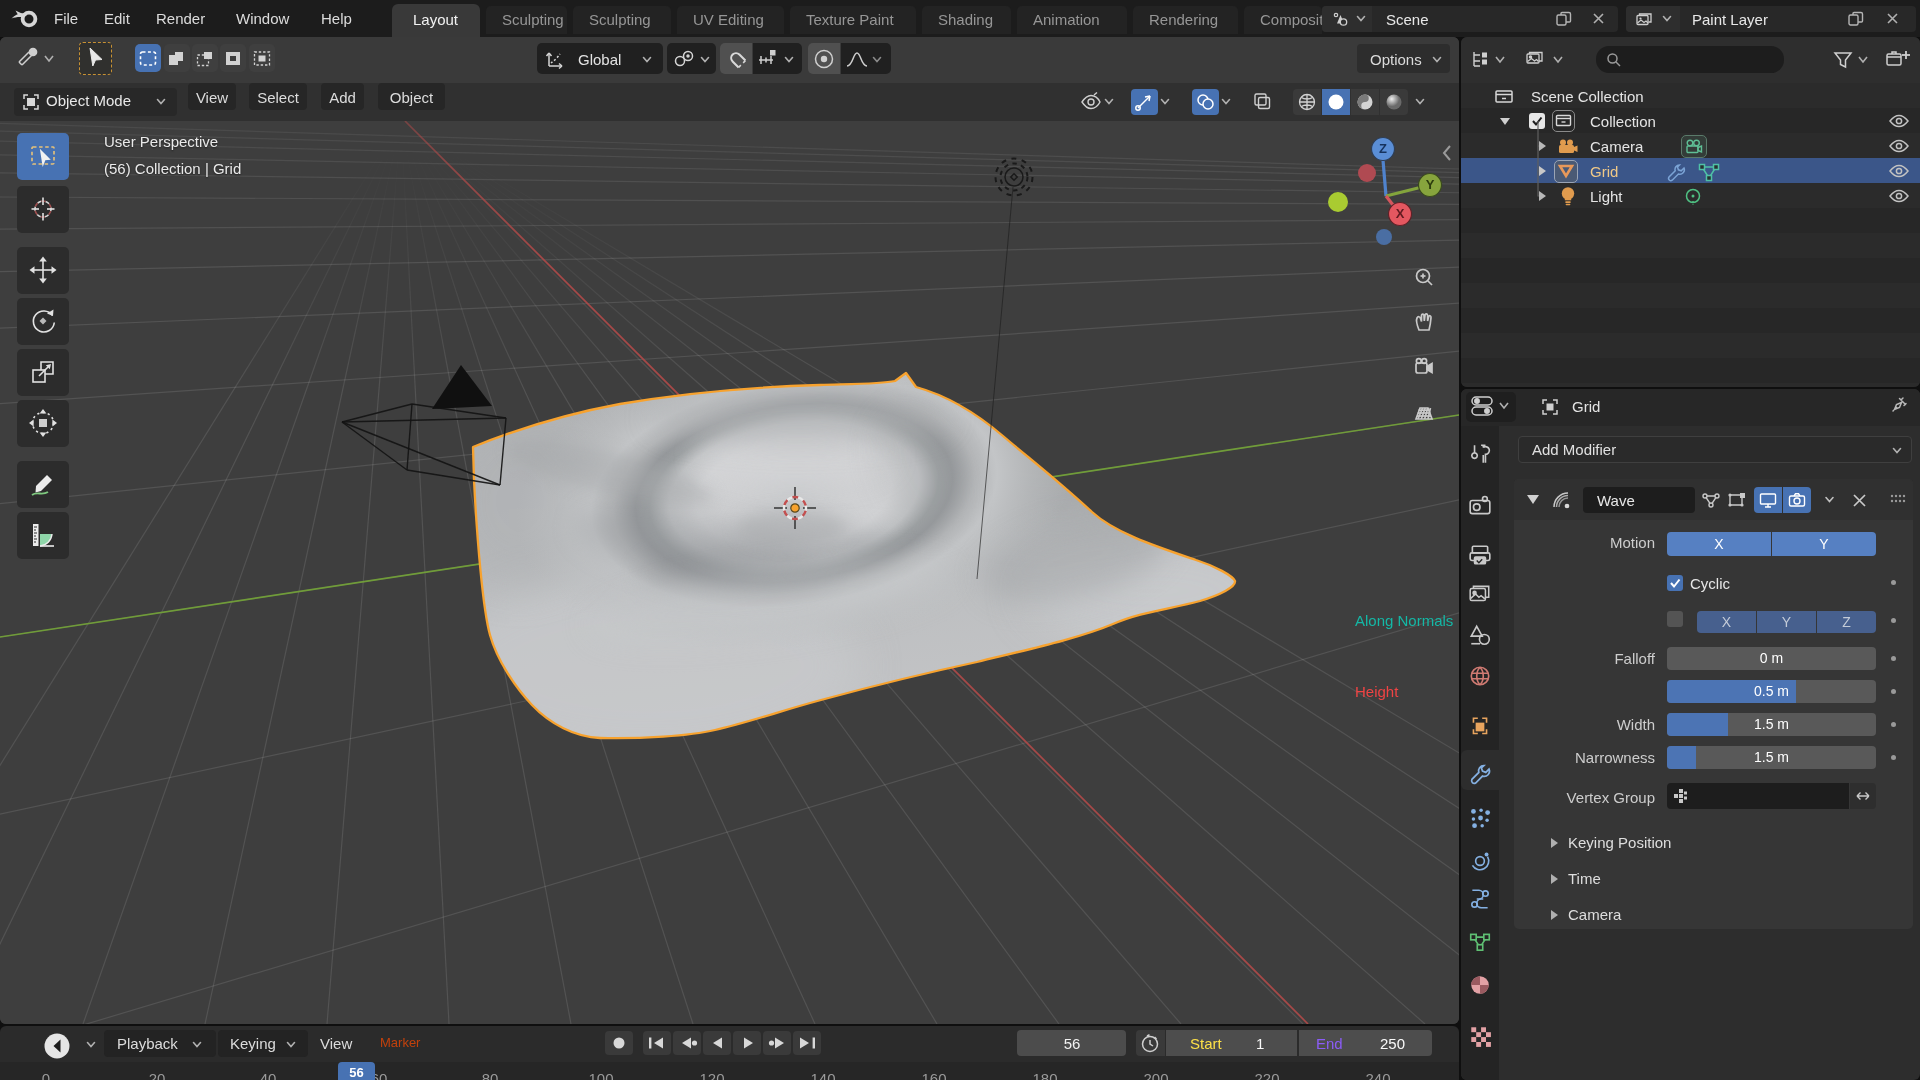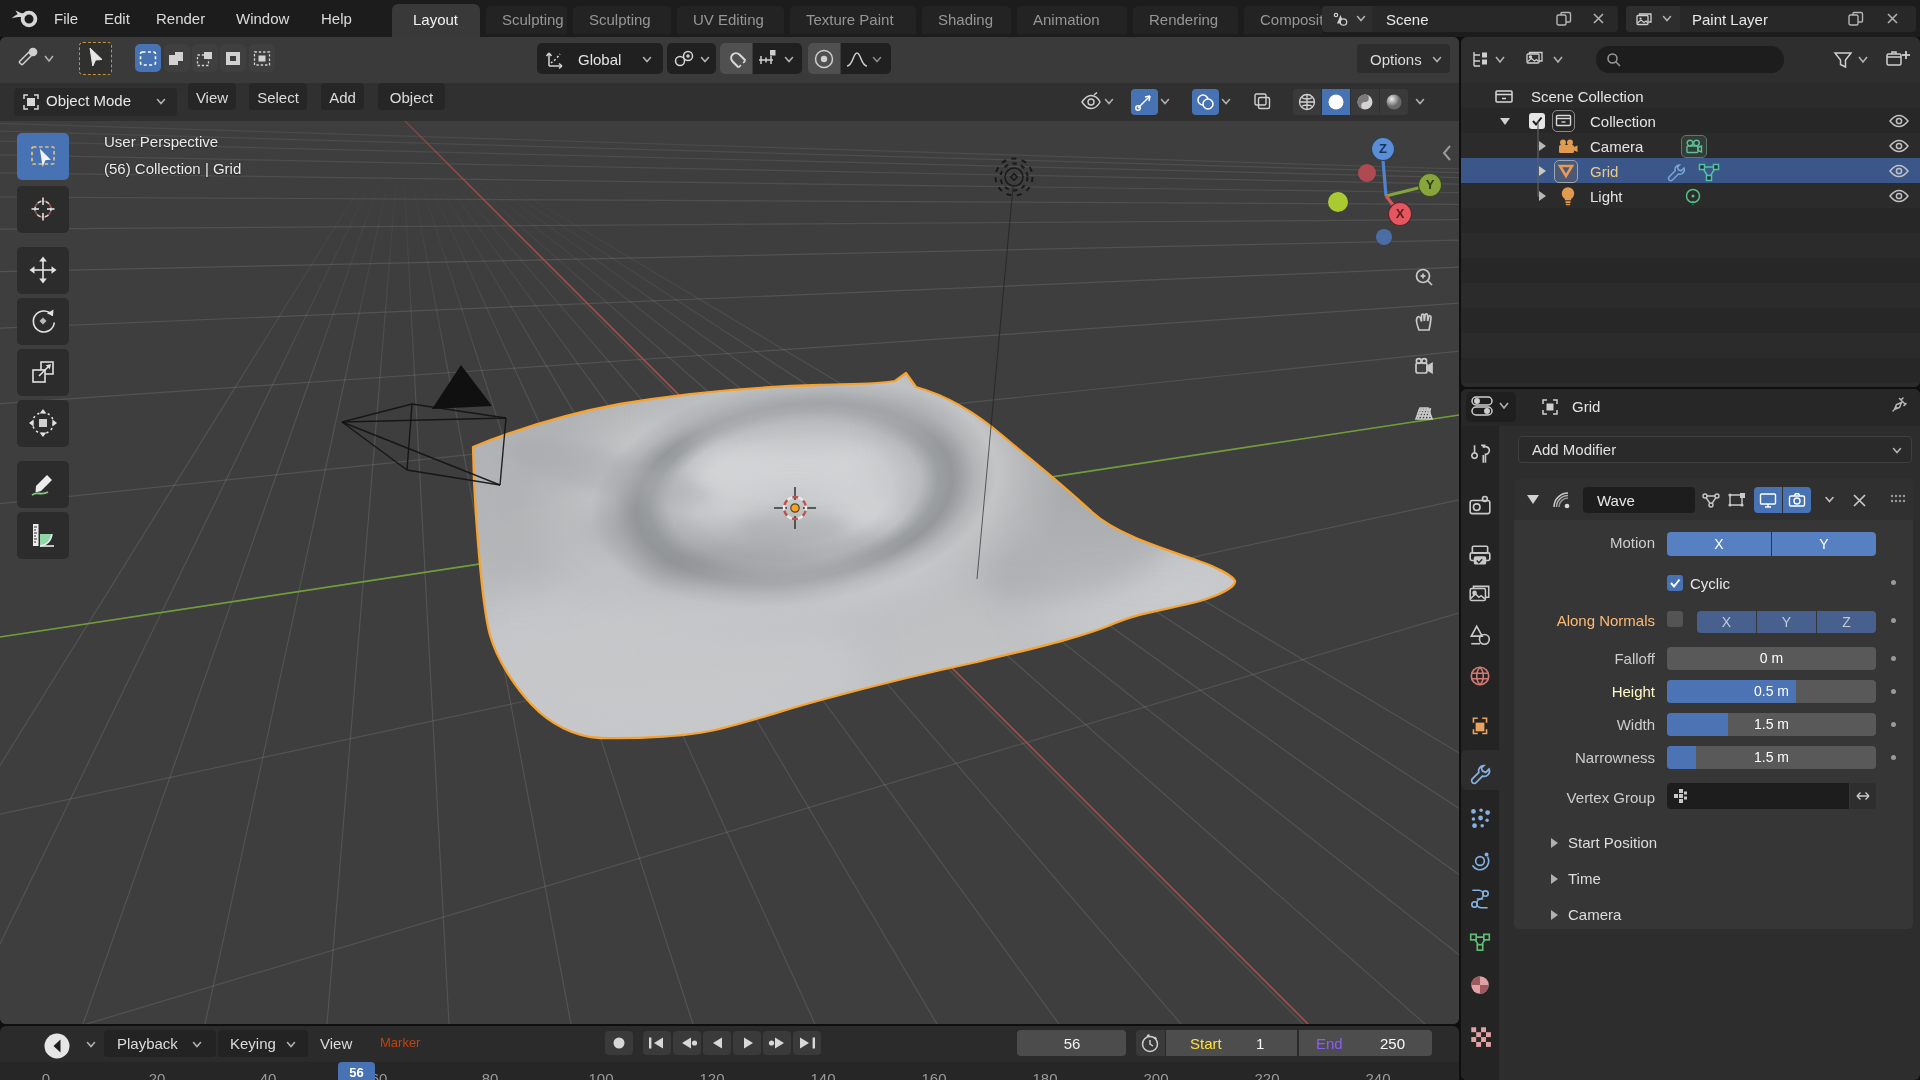--- a/index.html
+++ b/index.html
@@ -973,34 +973,34 @@
 <div class="abs" style="left:1667px;top:532px;width:104px;height:24px;background:#5680c2;border-radius:4px 0 0 4px"></div>
 <div class="abs" style="left:1772px;top:532px;width:104px;height:24px;background:#5680c2;border-radius:0 4px 4px 0"></div>
 <div class="txt" style="left:1667px;top:536px;width:104px;text-align:center;font-size:14px;color:#fff">X</div>
 <div class="txt" style="left:1772px;top:536px;width:104px;text-align:center;font-size:14px;color:#fff">Y</div>
 <div class="abs" style="left:1667px;top:575px;width:16px;height:16px;background:#4772b3;border-radius:3px"></div>
 <svg style="position:absolute;left:1669px;top:577px" width="12" height="12" viewBox="0 0 12 12">
     <path d="M2 6 L5 9.5 L10.5 2.5" stroke="#fff" stroke-width="2" fill="none"></path>
   </svg>
 <div class="txt" style="left:1690px;top:575px;font-size:15px;color:#e6e6e6">Cyclic</div>
 <div class="abs" style="left:1891px;top:580px;width:5px;height:5px;border-radius:50%;background:#9a9a9a"></div>
-<div class="txt" style="left:1355px;top:612px;width:300px;text-align:right;font-size:15px;color:#fdba74">Along Normals</div>
+<div class="txt" style="left:1355px;top:612px;width:300px;text-align:left;font-size:15px;color:#14b8a6">Along Normals</div>
 <div class="abs" style="left:1667px;top:611px;width:16px;height:16px;background:#545454;border-radius:3px"></div>
 <div class="abs" style="left:1697px;top:611px;width:59px;height:22px;background:#47608e;border-radius:4px 0 0 4px;"></div>
 <div class="txt" style="left:1697px;top:614px;width:59px;text-align:center;font-size:14px;color:#c3cbd8">X</div>
 <div class="abs" style="left:1757px;top:611px;width:59px;height:22px;background:#47608e;"></div>
 <div class="txt" style="left:1757px;top:614px;width:59px;text-align:center;font-size:14px;color:#c3cbd8">Y</div>
 <div class="abs" style="left:1817px;top:611px;width:59px;height:22px;background:#47608e;border-radius:0 4px 4px 0;"></div>
 <div class="txt" style="left:1817px;top:614px;width:59px;text-align:center;font-size:14px;color:#c3cbd8">Z</div>
 <div class="abs" style="left:1891px;top:618px;width:5px;height:5px;border-radius:50%;background:#9a9a9a"></div>
 <div class="txt" style="left:1355px;top:650px;width:300px;text-align:right;font-size:15px;color:#cdcdcd">Falloff</div>
 <div class="abs" style="left:1667px;top:647px;width:209px;height:23px;background:#595959;border-radius:4px;overflow:hidden"></div>
 <div class="txt" style="left:1667px;top:650px;width:209px;text-align:center;font-size:14px;color:#fff">0 m</div>
 <div class="abs" style="left:1891px;top:656px;width:5px;height:5px;border-radius:50%;background:#9a9a9a"></div>
-<div class="txt" style="left:1355px;top:683px;width:300px;text-align:right;font-size:15px;color:#fef9c3">Height</div>
+<div class="txt" style="left:1355px;top:683px;width:300px;font-size:15px;color:#ef4444">Height</div>
 <div class="abs" style="left:1667px;top:680px;width:209px;height:23px;background:#595959;border-radius:4px;overflow:hidden">
     <div class="abs" style="left:0;top:0;width:129px;height:23px;background:#4c74b4"></div>
   </div>
 <div class="txt" style="left:1667px;top:683px;width:209px;text-align:center;font-size:14px;color:#fff">0.5 m</div>
 <div class="abs" style="left:1891px;top:689px;width:5px;height:5px;border-radius:50%;background:#9a9a9a"></div>
 <div class="txt" style="left:1355px;top:716px;width:300px;text-align:right;font-size:15px;color:#cdcdcd">Width</div>
 <div class="abs" style="left:1667px;top:713px;width:209px;height:23px;background:#595959;border-radius:4px;overflow:hidden">
     <div class="abs" style="left:0;top:0;width:61px;height:23px;background:#4c74b4"></div>
   </div>
 <div class="txt" style="left:1667px;top:716px;width:209px;text-align:center;font-size:14px;color:#fff">1.5 m</div>
@@ -1023,20 +1023,20 @@
       <rect x="11" y="8.5" width="3" height="3"></rect>
     </g>
   </svg>
 <div class="abs" style="left:1850px;top:783px;width:26px;height:26px;background:#2e2e2e;border-radius:0 4px 4px 0"></div>
 <svg style="position:absolute;left:1853px;top:789px" width="20" height="14" viewBox="0 0 20 14">
     <path d="M4 7 H16 M4 7 l3.5 -3.5 M4 7 l3.5 3.5 M16 7 l-3.5 -3.5 M16 7 l-3.5 3.5" stroke="#c9c9c9" stroke-width="1.4" fill="none"></path>
   </svg>
 <svg style="position:absolute;left:1548px;top:837px" width="12" height="12" viewBox="0 0 12 12">
     <path d="M3 1 L10 6 L3 11 Z" fill="#b0b0b0"></path>
   </svg>
-<div class="txt" style="left:1568px;top:834px;font-size:15px;color:#dedede">Start Position</div>
+<div class="txt" style="left:1568px;top:834px;font-size:15px;color:#dedede">Keying Position</div>
 <svg style="position:absolute;left:1548px;top:873px" width="12" height="12" viewBox="0 0 12 12">
     <path d="M3 1 L10 6 L3 11 Z" fill="#b0b0b0"></path>
   </svg>
 <div class="txt" style="left:1568px;top:870px;font-size:15px;color:#dedede">Time</div>
 <svg style="position:absolute;left:1548px;top:909px" width="12" height="12" viewBox="0 0 12 12">
     <path d="M3 1 L10 6 L3 11 Z" fill="#b0b0b0"></path>
   </svg>
 <div class="txt" style="left:1568px;top:906px;font-size:15px;color:#dedede">Camera</div>
 </body></html>

